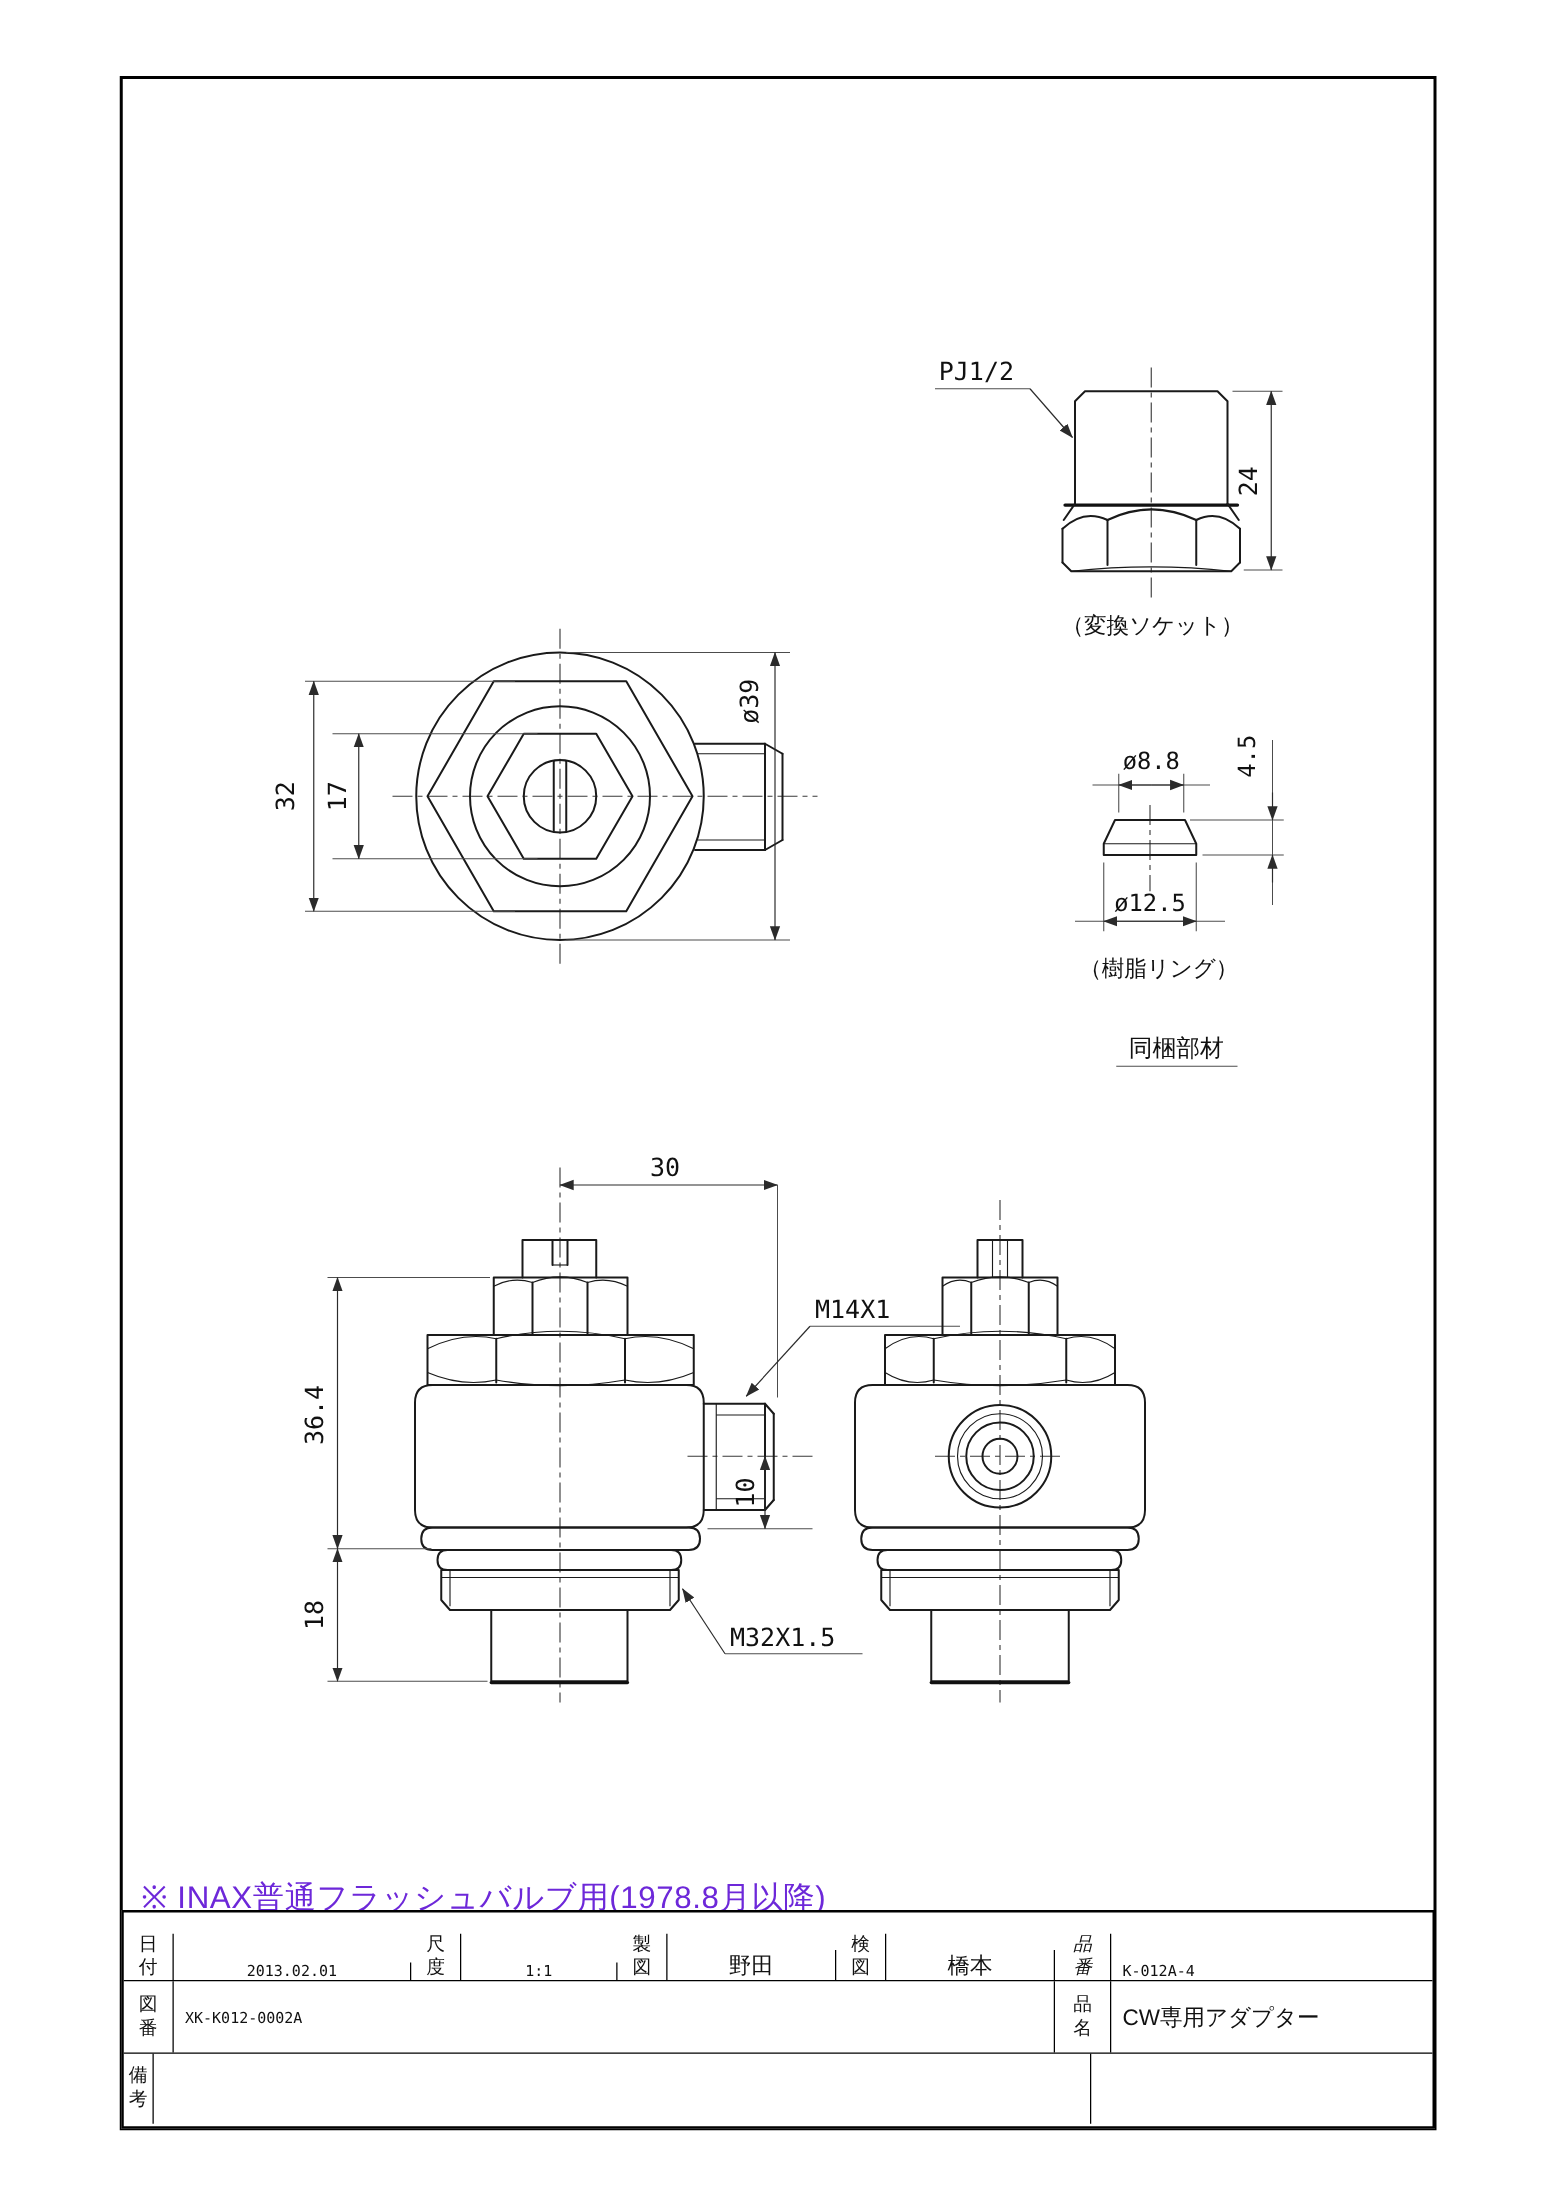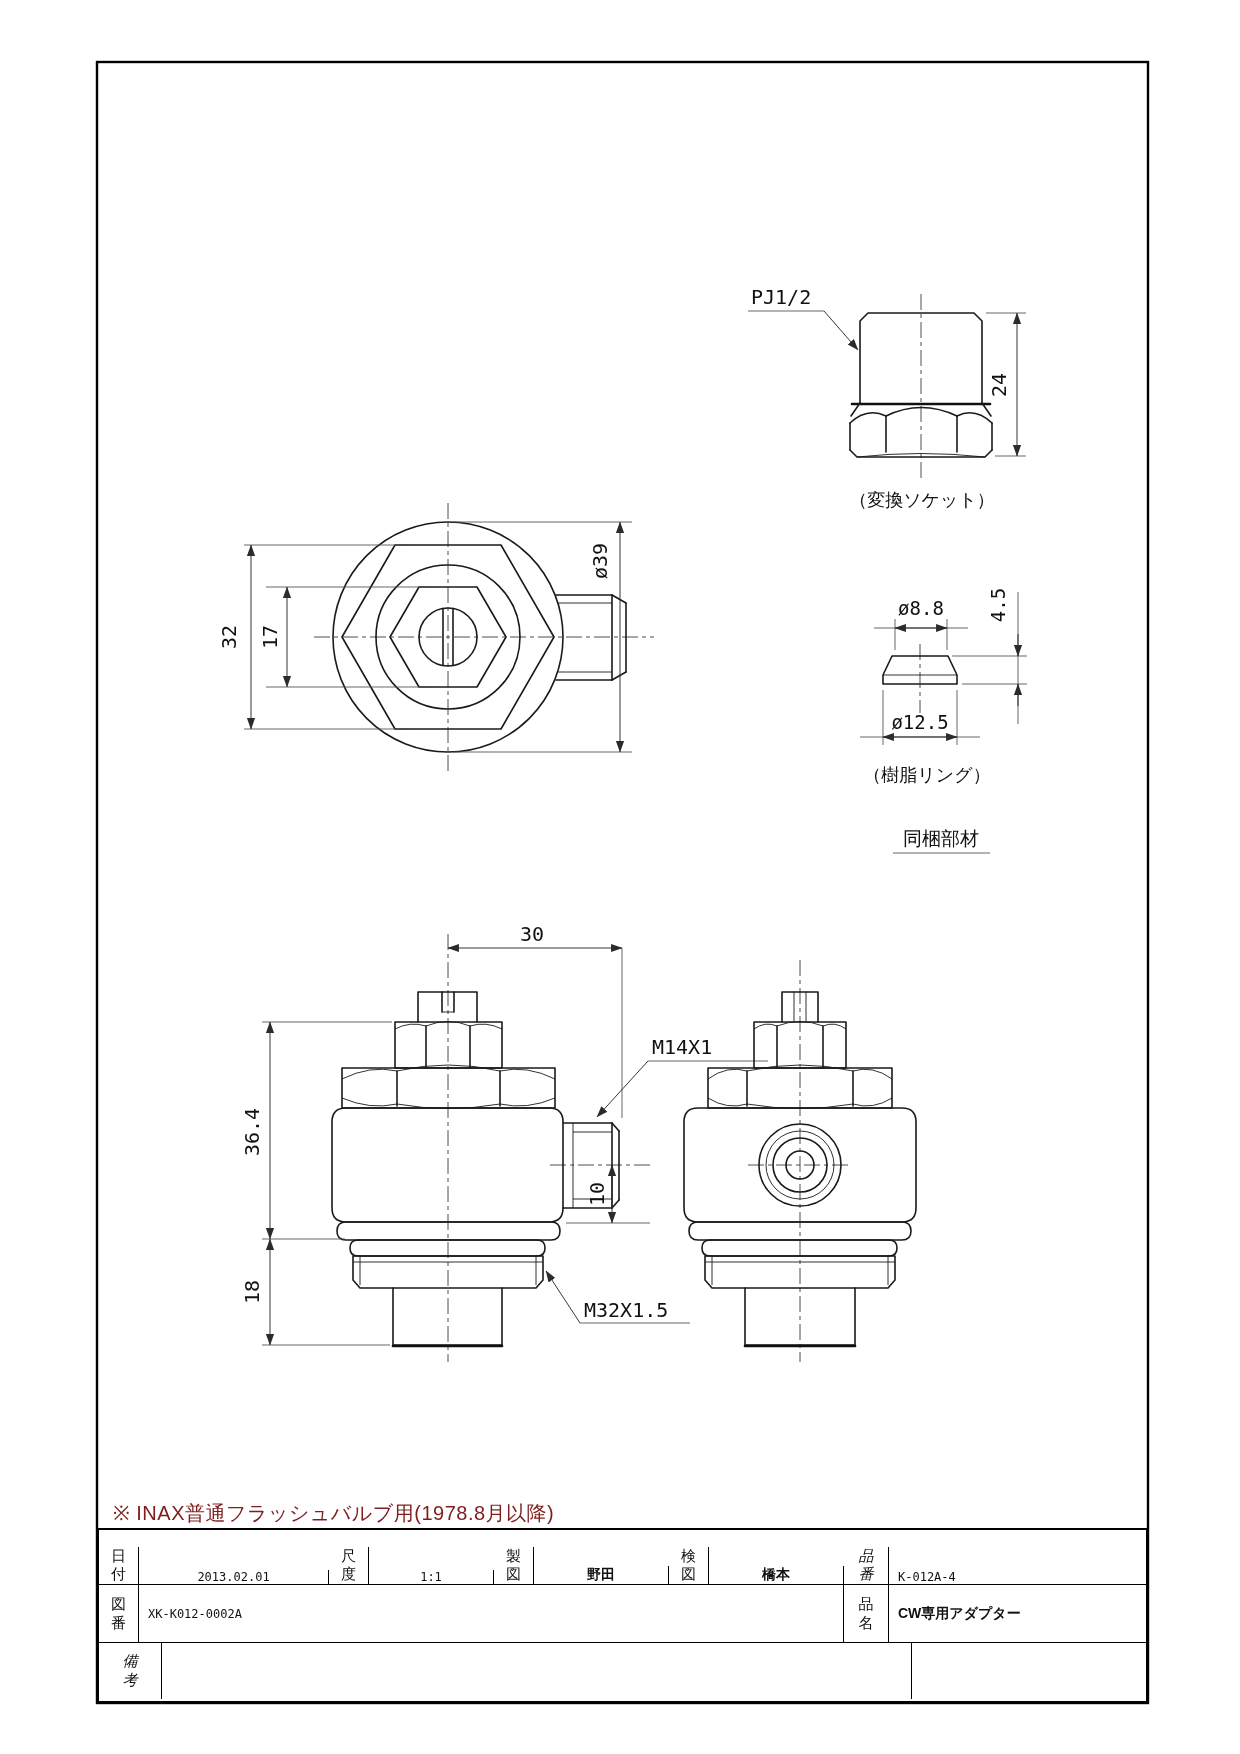--- a/index.html
+++ b/index.html
@@ -12,35 +12,35 @@
   .o2 {fill:none;stroke:#111;stroke-width:2.6;stroke-linecap:round;}
   .t  {fill:none;stroke:#1a1a1a;stroke-width:0.9;}
   .cl {fill:none;stroke:#3a3a3a;stroke-width:0.9;stroke-dasharray:16 4 4 4;}
   .dl {fill:none;stroke:#2b2b2b;stroke-width:0.95;}
   .xl {fill:none;stroke:#4c4c4c;stroke-width:0.85;}
   text.dt {font-family:"DejaVu Sans Mono","Liberation Mono",monospace;font-size:20px;fill:#111;}
   text.dts{font-family:"DejaVu Sans Mono","Liberation Mono",monospace;font-size:19px;fill:#111;}
   text.jt {font-family:"Liberation Sans",sans-serif;font-size:18px;fill:#111;}
 
   
-  #note{position:absolute;left:113px;top:1499px;font-size:20px;letter-spacing:0.5px;color:#7f1d1d;}
+  #note{position:absolute;left:113px;top:1499px;font-size:25px;letter-spacing:0.5px;color:#6d28d9;}
 
   
   #titleblock{position:absolute;left:97px;top:1528px;width:1051px;height:175px;
               border:2.2px solid #000;box-sizing:border-box;background:#fff;}
   .tb-row{display:flex;box-sizing:border-box;border-bottom:1.6px solid #000;}
   .tb-row:last-child{border-bottom:none;}
   .cell{box-sizing:border-box;border-right:1.6px solid #000;display:flex;
         align-items:center;justify-content:center;overflow:hidden;}
   .cell.last{border-right:none;}
   .cell.left{justify-content:flex-start;padding-left:9px;}
   .vlab{display:inline-block;width:1.05em;line-height:1.25;word-break:break-all;
         text-align:center;font-size:15px;}
   .mono{font-family:"DejaVu Sans Mono","Liberation Mono",monospace;font-size:12px;}
-  .jpval{font-size:14px;font-weight:bold;}
+  .jpval{font-size:18px;}
   .company{font-weight:bold;}
   .company .pre{font-size:26px;}
   .company .nm{font-size:31px;letter-spacing:2px;font-family:"Liberation Sans",sans-serif;}
 </style>
 </head>
 <body>
 
 <div id="sheet">
 
 <svg id="linework" width="1240" height="1754" viewBox="0 0 1240 1754" xmlns="http://www.w3.org/2000/svg">
@@ -283,20 +283,20 @@
       <div class="cell" style="width:40px;">
           <span class="vlab">図番</span>
         </div>
       <div class="cell left mono" style="width:705px;">XK-K012-0002A</div>
       <div class="cell" style="width:45px;">
           <span class="vlab">品名</span>
         </div>
       <div class="cell last left jpval" style="flex:1;">CW専用アダプター</div>
     </div>
     <div class="tb-row" style="height:56px;">
-      <div class="cell" style="width:63px;font-style:italic;">
+      <div class="cell" style="width:24px;">
           <span class="vlab">備考</span>
         </div>
       <div class="cell" style="width:750px;"></div>
     </div>
   </div>
 
 </div>
 
 </body></html>

